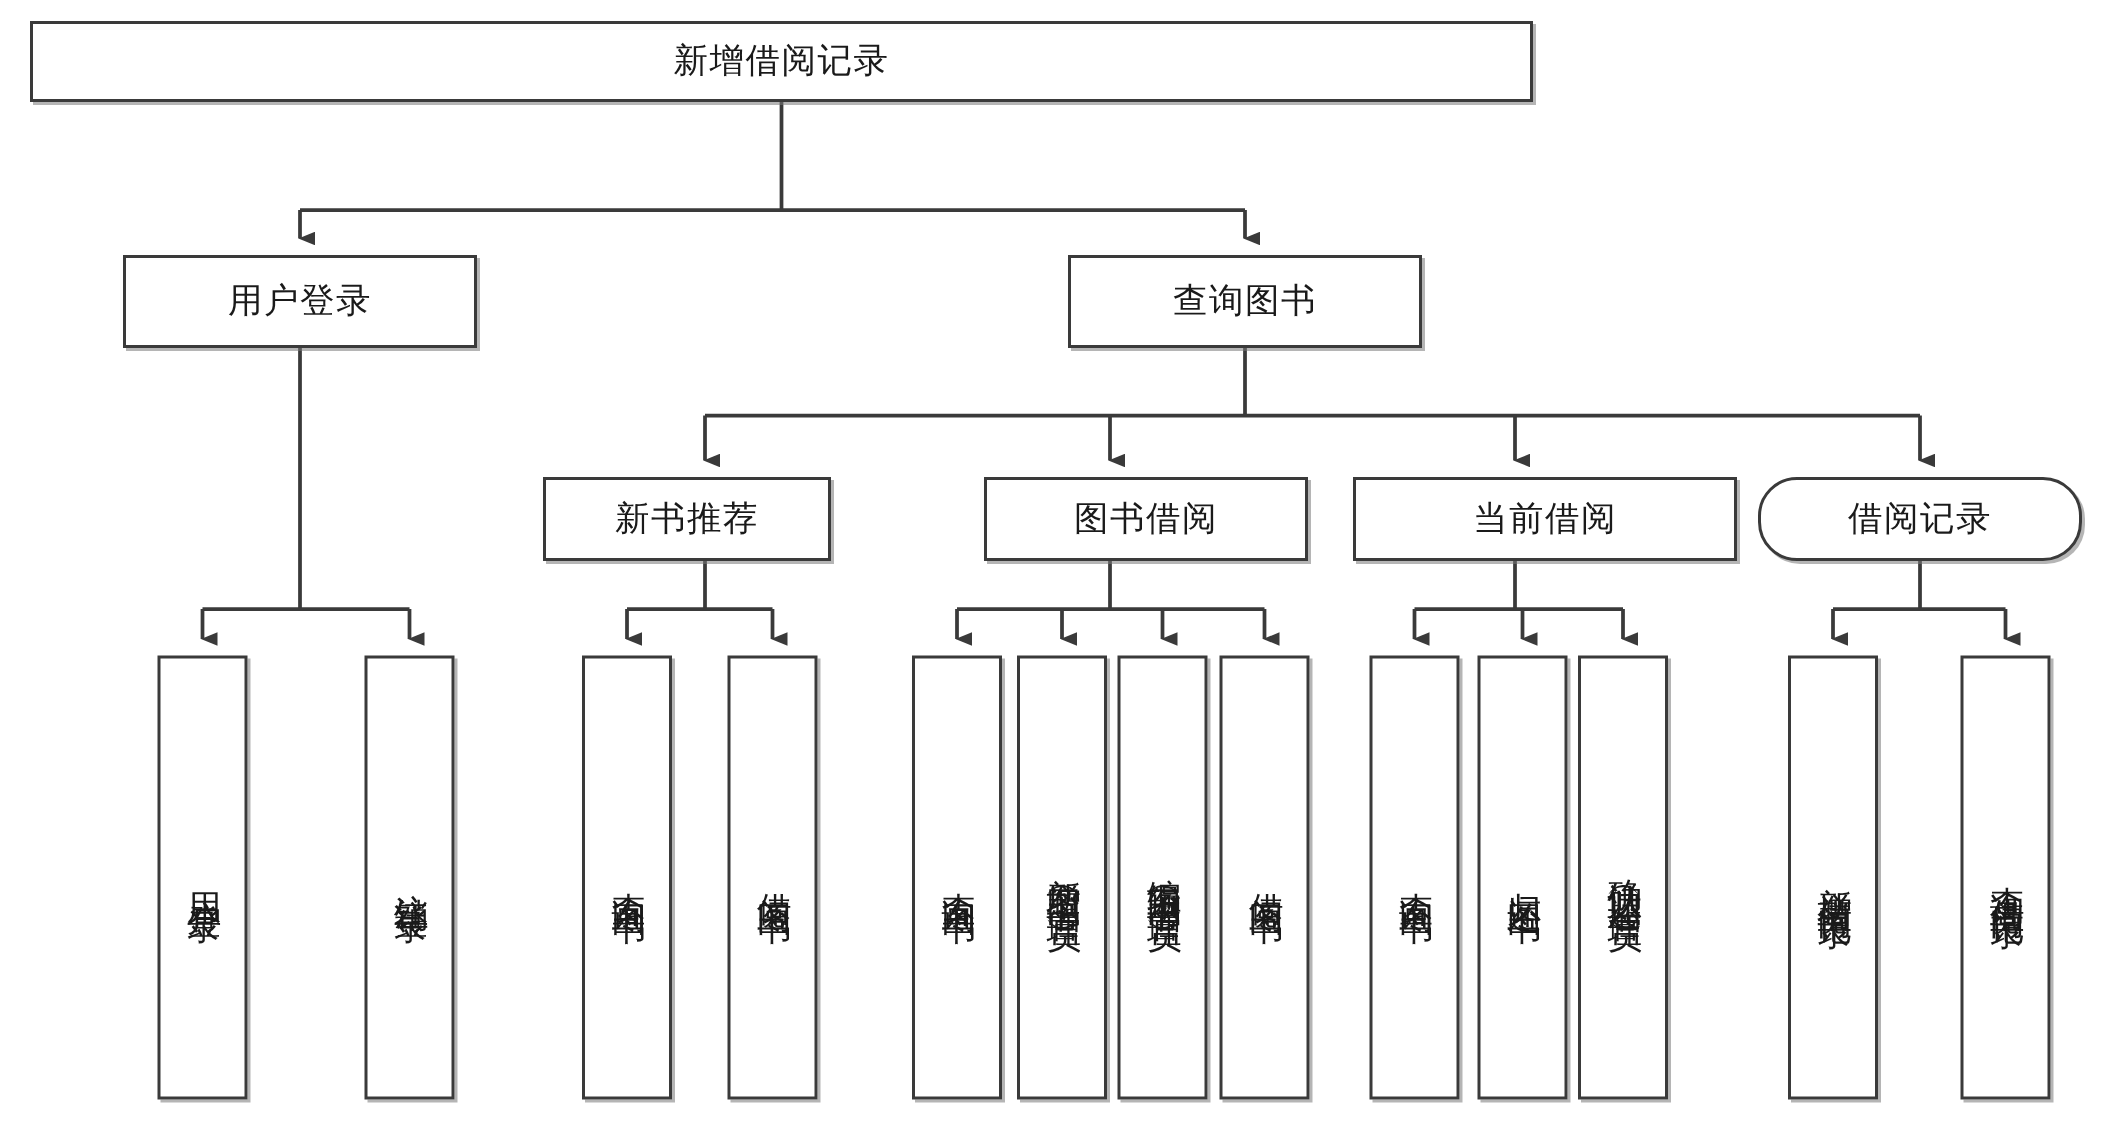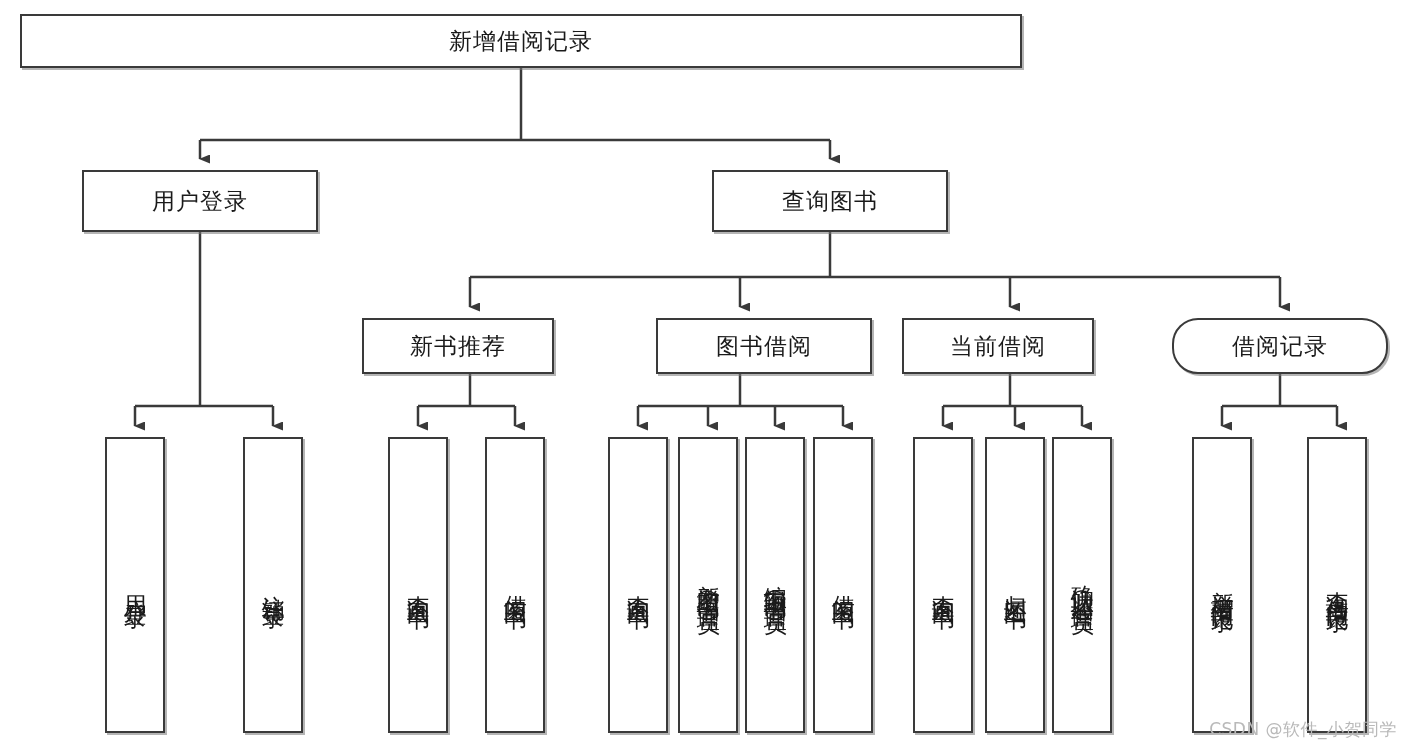--- a/index.html
+++ b/index.html
@@ -129,21 +129,21 @@
       </div>
       <div class="node horiz" style="left: 712px; top: 170px; width: 236px; height: 62px;">
         <span class="label">查询图书</span>
       </div>
       <div class="node horiz" style="left: 362px; top: 318px; width: 192px; height: 56px;">
         <span class="label">新书推荐</span>
       </div>
       <div class="node horiz" style="left: 632px; top: 318px; width: 216px; height: 56px; margin-left: 24px;">
         <span class="label">图书借阅</span>
       </div>
-      <div class="node horiz" style="left: 902px; top: 318px; width: 192px; height: 56px;">
+      <div class="node horiz" style="left: 902px; top: 318px; width: 256px; height: 56px;">
         <span class="label">当前借阅</span>
       </div>
       <div class="node horiz" style="left: 1172px; top: 318px; width: 216px; height: 56px; border-radius: 26px;">
         <span class="label">借阅记录</span>
       </div>
       <div class="node vert" style="left: 105px; top: 437px; width: 60px; height: 296px;">
         <span class="label">用户登录</span>
       </div>
       <div class="node vert" style="left: 243px; top: 437px; width: 60px; height: 296px;">
         <span class="label">注销登录</span>
@@ -176,14 +176,13 @@
         <span class="label">确认归还（管理员）</span>
       </div>
       <div class="node vert" style="left: 1192px; top: 437px; width: 60px; height: 296px;">
         <span class="label">新增借阅记录</span>
       </div>
       <div class="node vert" style="left: 1307px; top: 437px; width: 60px; height: 296px;">
         <span class="label">查询借阅记录</span>
       </div>
     </div>
 
-  <div id="watermark">CSDN @软件_小贺同学</div>
 </div>
 
 </body></html>

